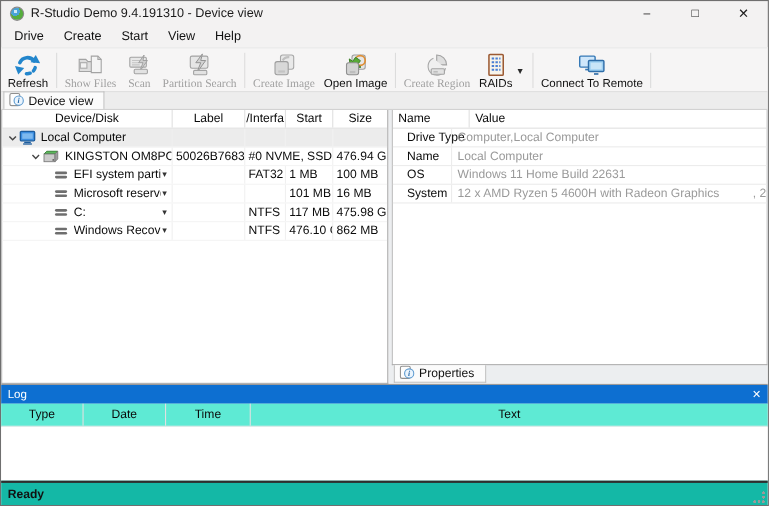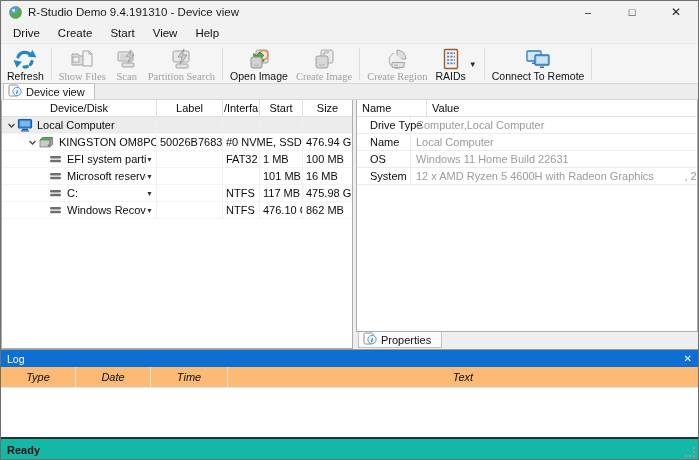--- a/index.html
+++ b/index.html
@@ -84,22 +84,22 @@
   
   .props-tabstrip { height:17px; flex:0 0 auto; display:flex; align-items:flex-start; padding-left:2px; }
   .props-tab { height:16px; background:#fbfbfb; border:1px solid #c2c2c2; border-top:none;
                display:flex; align-items:center; gap:4px; padding:0 10px 0 4px; font-size:11px; color:#111; }
 
   
   .log-panel { flex:0 0 auto; display:flex; flex-direction:column; border-top:1px solid #9a9a9a; }
   .log-titlebar { height:17px; background:#0d6fd1; color:#fff; display:flex; align-items:center;
                   padding:0 6px; font-size:10.5px; }
   .log-close { margin-left:auto; font-size:10px; color:#ffffff; }
-  .log-header { height:21px; background:#fdba74; display:flex; font-size:11px; color:#0b0b0b;
-                border-bottom:1px solid #e6e6e6;font-style:italic; }
+  .log-header { height:21px; background:#5eead4; display:flex; font-size:11px; color:#0b0b0b;
+                border-bottom:1px solid #e6e6e6; }
   .log-col { display:flex; align-items:center; justify-content:center;
              border-right:1px solid #e0e0e0; white-space:nowrap; }
   .log-col:last-child { border-right:none; }
   .log-body { height:49px; background:#fff; }
 
   
   .statusbar { flex:0 0 auto; height:23px; border-top:2px solid #2e2e2e; background:#14b8a6;
                display:flex; align-items:center; padding-left:6px; font-size:11px; color:#111;
                position:relative;font-weight:bold; }
   .resize-grip { position:absolute; right:2px; bottom:2px; width:12px; height:12px;
@@ -180,45 +180,45 @@
             <svg width="26" height="24" viewBox="0 0 26 24">
               <rect x="5" y="4" width="16" height="11" rx="1.5" fill="#e6e6e6" stroke="#a3a3a3"></rect>
               <path d="M16 2 l-6 8 h4.5 l-3.5 9 8 -11 h-4.5 z" fill="#d2d2d2" stroke="#939393" stroke-width="0.9"></path>
               <rect x="8" y="17" width="12" height="4" rx="1" fill="#e2e2e2" stroke="#a3a3a3"></rect>
             </svg>
           </span>
           <span class="tb-label">Partition Search</span>
         </div>
       </div>
       <div class="tb-sep"></div>
+      <div class="tb-btn disabled">
+        <div class="tb-inner">
+          <span class="tb-icon">
+            <svg width="26" height="24" viewBox="0 0 26 24">
+              <rect x="10" y="3" width="12" height="13" rx="2" fill="#e9e9e9" stroke="#a8a8a8"></rect>
+              <path d="M12 8 a6 5 0 0 1 6 -3" fill="none" stroke="#c0c0c0" stroke-width="2"></path>
+              <rect x="5" y="9" width="12" height="12" rx="2" fill="#d8d8d8" stroke="#9e9e9e"></rect>
+              <rect x="8" y="17" width="6" height="2" fill="#c4c4c4"></rect>
+            </svg>
+          </span>
+          <span class="tb-label">Create Image</span>
+        </div>
+      </div>
       <div class="tb-btn">
         <div class="tb-inner">
           <span class="tb-icon">
             <svg width="26" height="24" viewBox="0 0 26 24">
               <rect x="10" y="3" width="12" height="13" rx="2" fill="#e6e6e6" stroke="#9d9d9d"></rect>
               <circle cx="17.5" cy="8" r="4.5" fill="none" stroke="#df8f35" stroke-width="1.6"></circle>
               <path d="M14 5 l-7 6.5 h3.8 v4.5 h5.4 v-4.5 h3.8 z" transform="rotate(215 13 11)" fill="#58aa38" stroke="#3c7e26" stroke-width="0.8"></path>
               <rect x="5" y="10" width="11" height="11" rx="2" fill="#d2d2d2" stroke="#909090"></rect>
               <rect x="8" y="17.5" width="5" height="2" fill="#bdbdbd"></rect>
             </svg>
           </span>
           <span class="tb-label">Open Image</span>
-        </div>
-      </div>
-      <div class="tb-btn disabled">
-        <div class="tb-inner">
-          <span class="tb-icon">
-            <svg width="26" height="24" viewBox="0 0 26 24">
-              <rect x="10" y="3" width="12" height="13" rx="2" fill="#e9e9e9" stroke="#a8a8a8"></rect>
-              <path d="M12 8 a6 5 0 0 1 6 -3" fill="none" stroke="#c0c0c0" stroke-width="2"></path>
-              <rect x="5" y="9" width="12" height="12" rx="2" fill="#d8d8d8" stroke="#9e9e9e"></rect>
-              <rect x="8" y="17" width="6" height="2" fill="#c4c4c4"></rect>
-            </svg>
-          </span>
-          <span class="tb-label">Create Image</span>
         </div>
       </div>
       <div class="tb-sep"></div>
       <div class="tb-btn disabled">
         <div class="tb-inner">
           <span class="tb-icon">
             <svg width="26" height="24" viewBox="0 0 26 24">
               <path d="M13 3 a9 9 0 0 1 9 9 l-9 0 z" fill="#dedede" stroke="#a3a3a3"></path>
               <path d="M10 6 a8 8 0 1 0 11 9" fill="#efefef" stroke="#a9a9a9"></path>
               <rect x="8" y="15.5" width="12" height="5" rx="1" fill="#e2e2e2" stroke="#a3a3a3"></rect>

